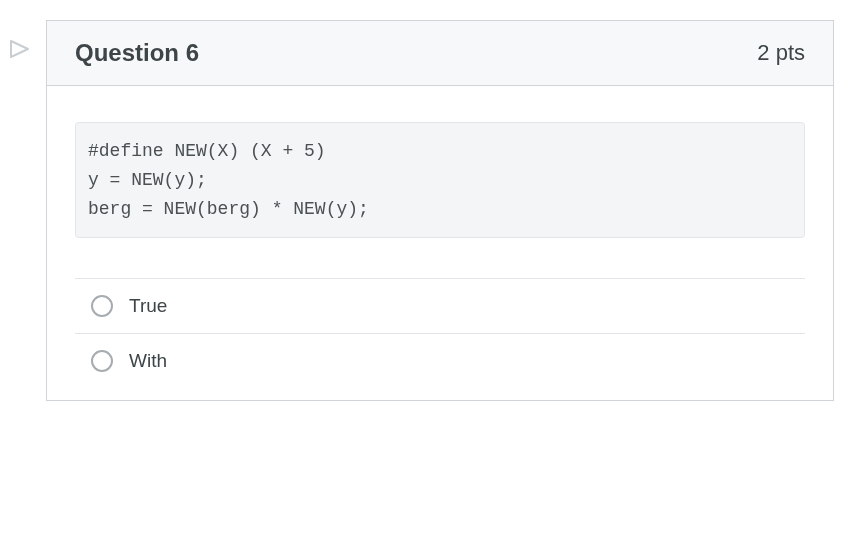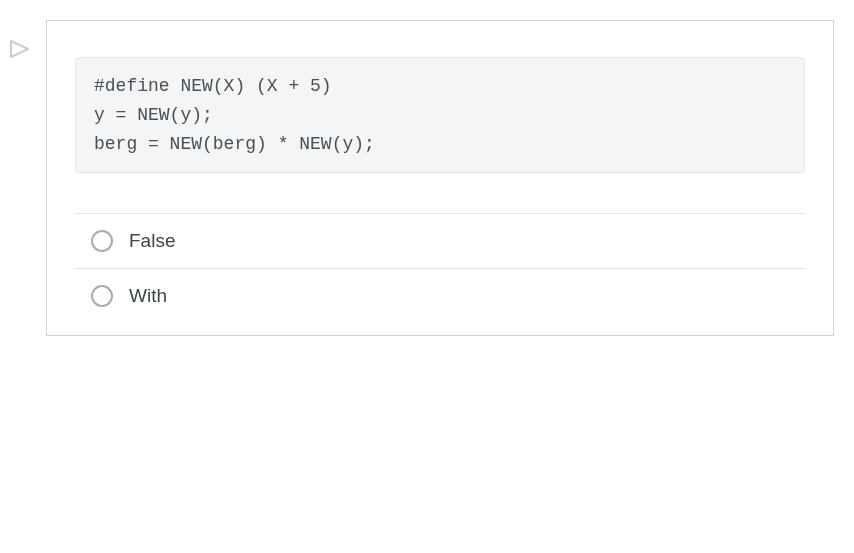--- a/index.html
+++ b/index.html
@@ -52,21 +52,21 @@
     .prompt-text {
       font-size: 21px;
       color: #3e4549;
       line-height: 1.5;
       margin-bottom: 22px;
     }
     .code-block {
       background: #f4f5f6;
       border: 1px solid #e3e6e8;
       border-radius: 4px;
-      padding: 14px 18px;
+      padding: 14px 12px;
       font-family: "Courier New", Consolas, monospace;
       font-size: 18px;
       color: #4a5054;
       line-height: 1.6;
       white-space: pre;
       margin-bottom: 40px;
     }
     .options {
       border-top: 1px solid #e3e6e8;
     }
@@ -96,28 +96,32 @@
 </head>
 <body>
 
 <div class="container">
   <div class="arrow-icon">
     <svg width="26" height="26" viewBox="0 0 26 26">
       <path d="M 3 3 L 20 11 L 3 19 Z" fill="none" stroke="#c9ced2" stroke-width="2" stroke-linejoin="round"></path>
     </svg>
   </div>
   <div class="question-card">
+    <div class="question-header">
+      <div class="question-title">Question 6</div>
+      <div class="question-points">2 pts</div>
+    </div>
     <div class="question-body">
       <div class="code-block">#define NEW(X) (X + 5)
 y = NEW(y);
 berg = NEW(berg) * NEW(y);</div>
       <div class="options">
         <div class="option-row">
           <div class="radio"></div>
-          <div class="option-label">False</div>
+          <div class="option-label">True</div>
         </div>
         <div class="option-row">
           <div class="radio"></div>
           <div class="option-label">With</div>
         </div>
       </div>
     </div>
   </div>
 </div>
 

